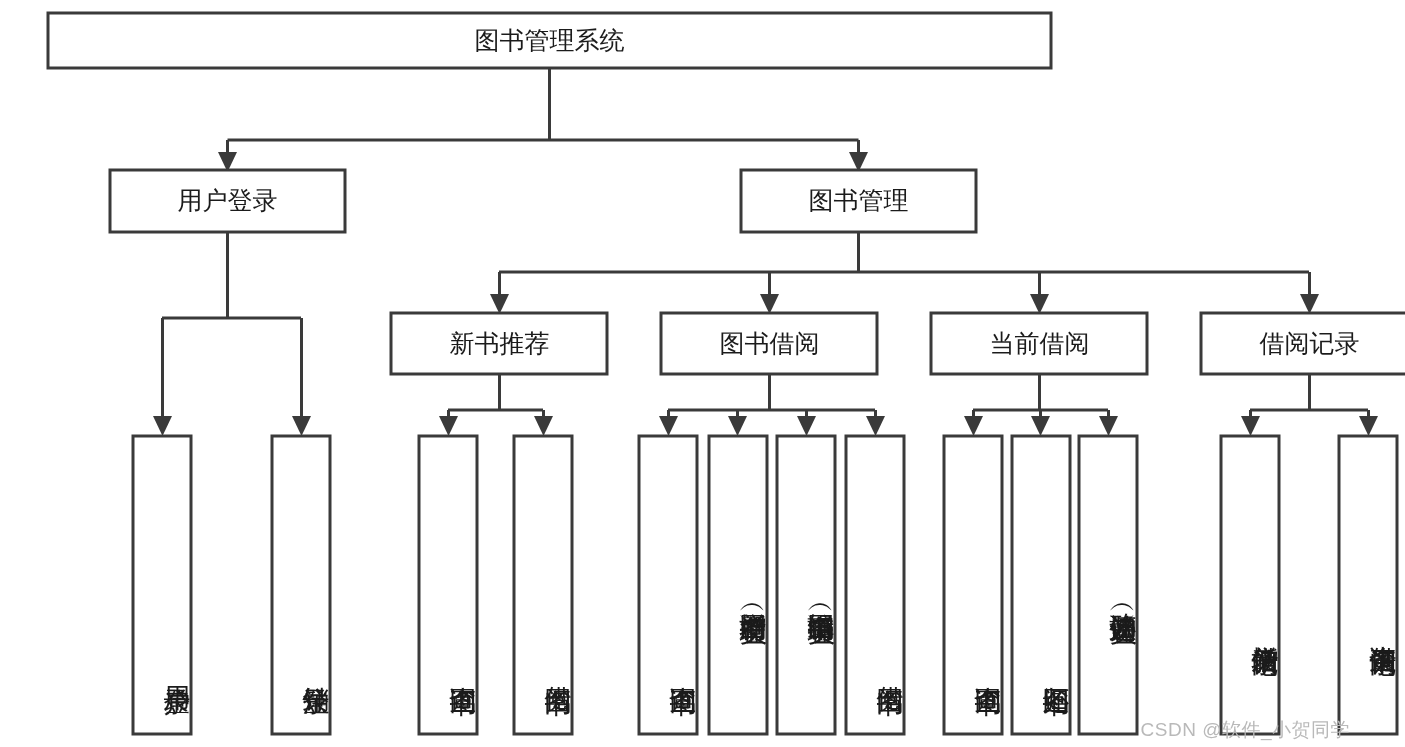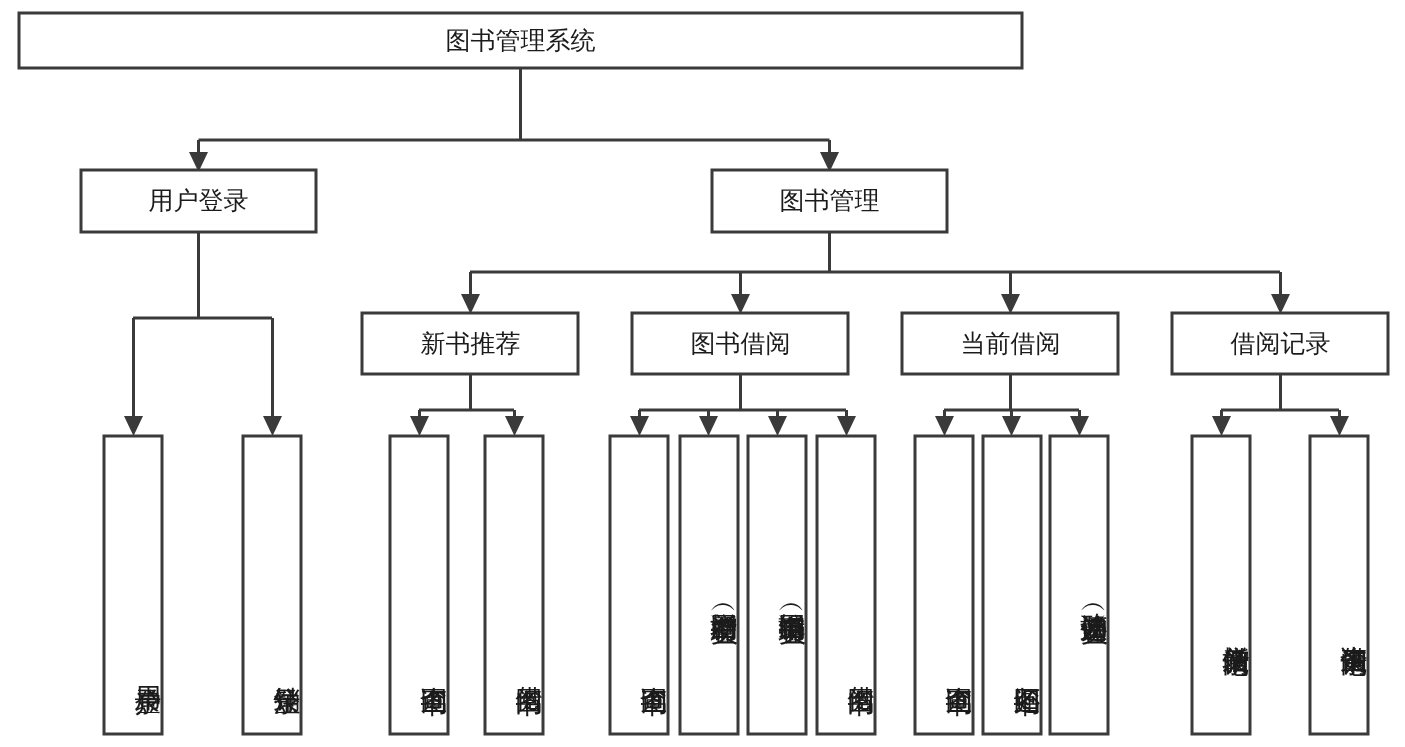--- a/index.html
+++ b/index.html
@@ -11,20 +11,21 @@
     width: 1405px;
     height: 747px;
     font-family: "Liberation Sans", "DejaVu Sans", sans-serif;
     overflow: hidden;
   }
   #diagram-root {
     position: relative;
     width: 1329px;
     height: 747px;
     background: #ffffff;
+    margin-left: 29px;
   }
   svg.canvas {
     position: absolute;
     top: 0;
     left: 0;
     width: 1405px;
     height: 747px;
   }
   .node-box {
     fill: #ffffff;
@@ -221,14 +222,15 @@
   <div class="node-label-v" style="left:610px; top:436px; width:58px; height:298px; padding-top:82px;">查询图书</div>
   <div class="node-label-v" style="left:680px; top:436px; width:58px; height:298px; padding-top:10px;">新增图书（管理员）</div>
   <div class="node-label-v" style="left:748px; top:436px; width:58px; height:298px; padding-top:10px;">编辑图书（管理员）</div>
   <div class="node-label-v" style="left:817px; top:436px; width:58px; height:298px; padding-top:82px;">借阅图书</div>
   <div class="node-label-v" style="left:915px; top:436px; width:58px; height:298px; padding-top:82px;">查询图书</div>
   <div class="node-label-v" style="left:983px; top:436px; width:58px; height:298px; padding-top:82px;">归还图书</div>
   <div class="node-label-v" style="left:1050px; top:436px; width:58px; height:298px; padding-top:10px;">确认归还（管理员）</div>
   <div class="node-label-v" style="left:1192px; top:436px; width:58px; height:298px; padding-top:42px;">新增借阅记录</div>
   <div class="node-label-v" style="left:1310px; top:436px; width:58px; height:298px; padding-top:42px;">查询借阅记录</div>
 
+  <div class="watermark">CSDN @软件_小贺同学</div>
 
 </div>
 
 </body></html>

